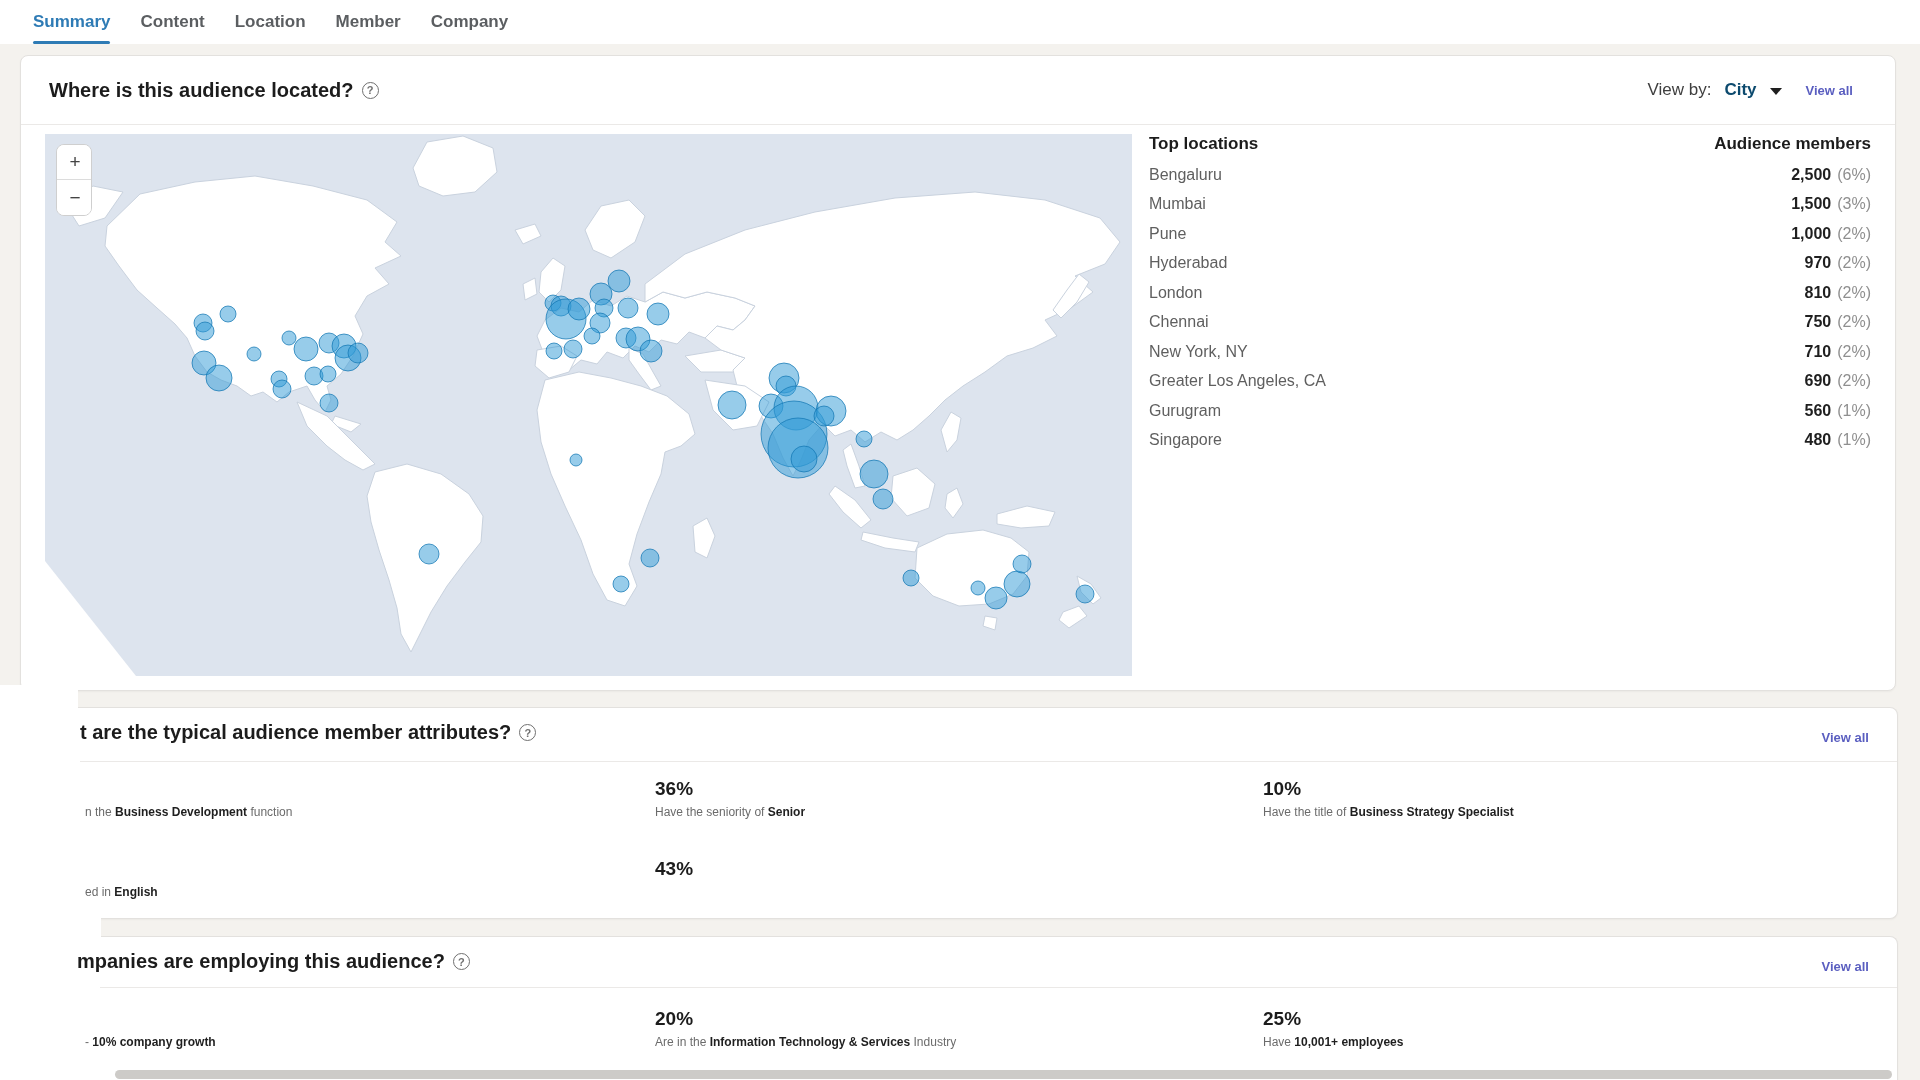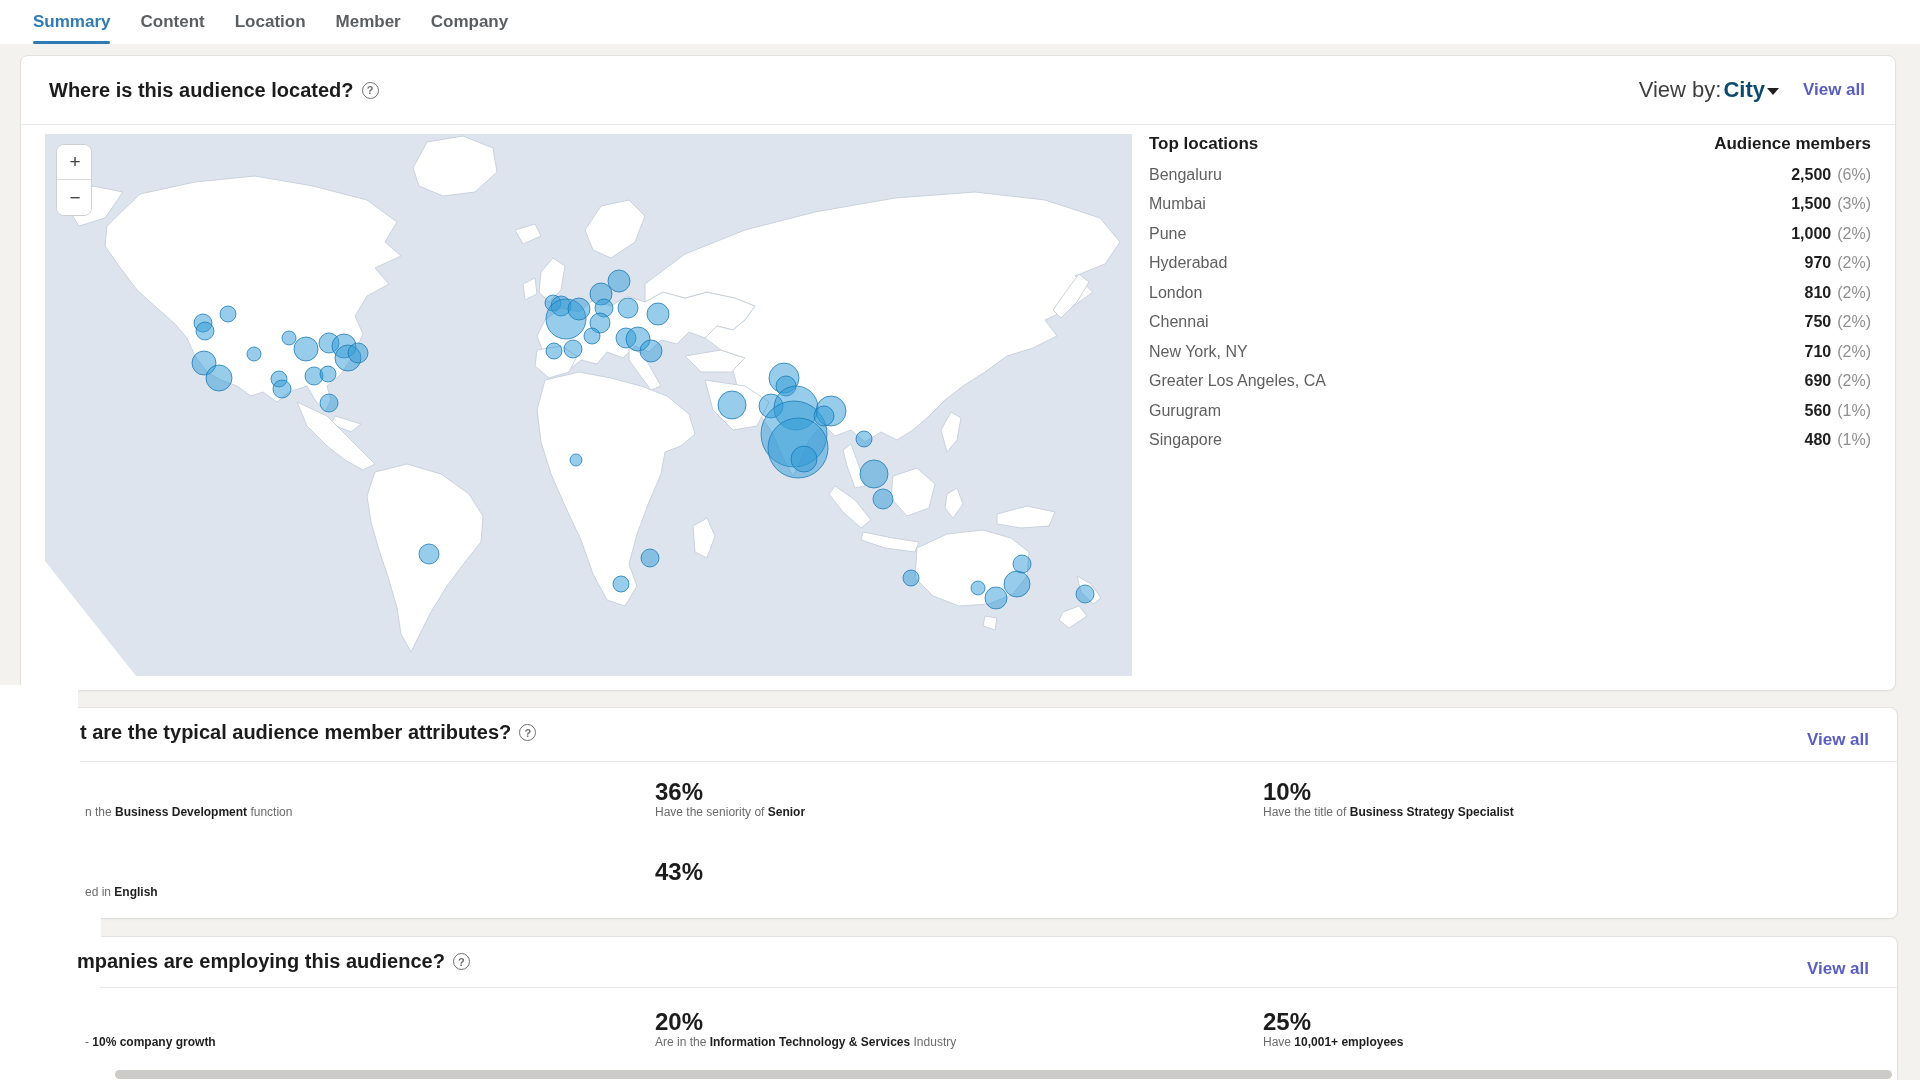--- a/index.html
+++ b/index.html
@@ -19,28 +19,28 @@
   
   .card { position:absolute; background:#ffffff; border:1px solid #e3e1de;
           box-shadow:0 1px 2px rgba(0,0,0,0.04); }
   #card-location { left:20px; top:55px; width:1876px; height:636px; border-radius:8px; }
   #card-attrs    { left:0; top:707px; width:1898px; height:212px; border-radius:0 8px 8px 0; border-left:none; }
   #card-comps    { left:0; top:936px; width:1898px; height:150px; border-radius:0 8px 0 0; border-left:none; border-bottom:none; }
 
   .card-title { font-size:20px; font-weight:700; color:#1c1c1c; display:flex; align-items:center; gap:8px; }
   .help { display:inline-flex; width:17px; height:17px; border:1.5px solid #707070; border-radius:50%;
           color:#707070; font-size:11px; font-weight:700; align-items:center; justify-content:center; }
-  .viewall { font-size:17px; font-weight:700; color:#5a5ec0; cursor:pointer; white-space:nowrap; }
+  .viewall { font-size:13px; font-weight:700; color:#5a5ec0; cursor:pointer; white-space:nowrap; }
   .divider { position:absolute; height:1px; background:#ebe9e7; }
 
   
-  #loc-head { position:absolute; left:28px; right:30px; top:0; height:68px;
+  #loc-head { position:absolute; left:28px; right:42px; top:0; height:68px;
               display:flex; align-items:center; justify-content:space-between; }
   #loc-controls { display:flex; align-items:center; gap:24px; }
-  #viewby { display:flex; align-items:center; gap:2px; font-size:22px; color:#3f3f3f; cursor:pointer; }
+  #viewby { display:flex; align-items:center; gap:13px; font-size:17px; color:#3f3f3f; cursor:pointer; }
   #viewby b { color:#0c4a6e; }
   .caret { width:0; height:0; border-left:6px solid transparent; border-right:6px solid transparent;
            border-top:7px solid #1f1f1f; margin-top:2px; }
 
   
   #map { position:absolute; left:24px; top:78px; width:1087px; height:542px;
          background:#dde4ee; overflow:hidden; }
   .land { fill:#ffffff; stroke:#c9d2de; stroke-width:1; }
   .wedge { fill:#ffffff; }
   #zoomctl { position:absolute; left:11px; top:10px; width:36px; border:1px solid #cfcfcf;
@@ -53,21 +53,21 @@
   #loctable { position:absolute; left:1128px; top:72px; width:722px; }
   .trow { display:flex; justify-content:space-between; align-items:center; height:29.5px; font-size:16px; }
   .trow.head { height:32px; font-size:17px; font-weight:700; color:#1c1c1c;gap:12px; }
   .loc { color:#5f5f5f; }
   .val { display:flex; gap:6px; align-items:baseline; }
   .val b { color:#1f1f1f; font-weight:700; }
   .val .pctg { color:#8f8f8f; }
 
   
   .stat { position:absolute; width:560px; }
-  .stat .pct { font-size:24px; font-weight:700; color:#1c1c1c; height:26px; }
+  .stat .pct { font-size:19px; font-weight:700; color:#1c1c1c; height:26px; }
   .stat .lbl { font-size:12px; color:#6b6b6b; margin-top:1px; }
   .stat .lbl b { color:#1f1f1f; }
   .frag-head { position:absolute; display:flex; align-items:center; gap:8px; }
 
   
   .patch { position:absolute; background:#ffffff; }
   #hscroll { position:absolute; left:115px; top:1070px; width:1777px; height:9px;
              background:#cdcbc8; border-radius:5px; cursor:pointer; z-index:9; }
 </style>
 </head>

